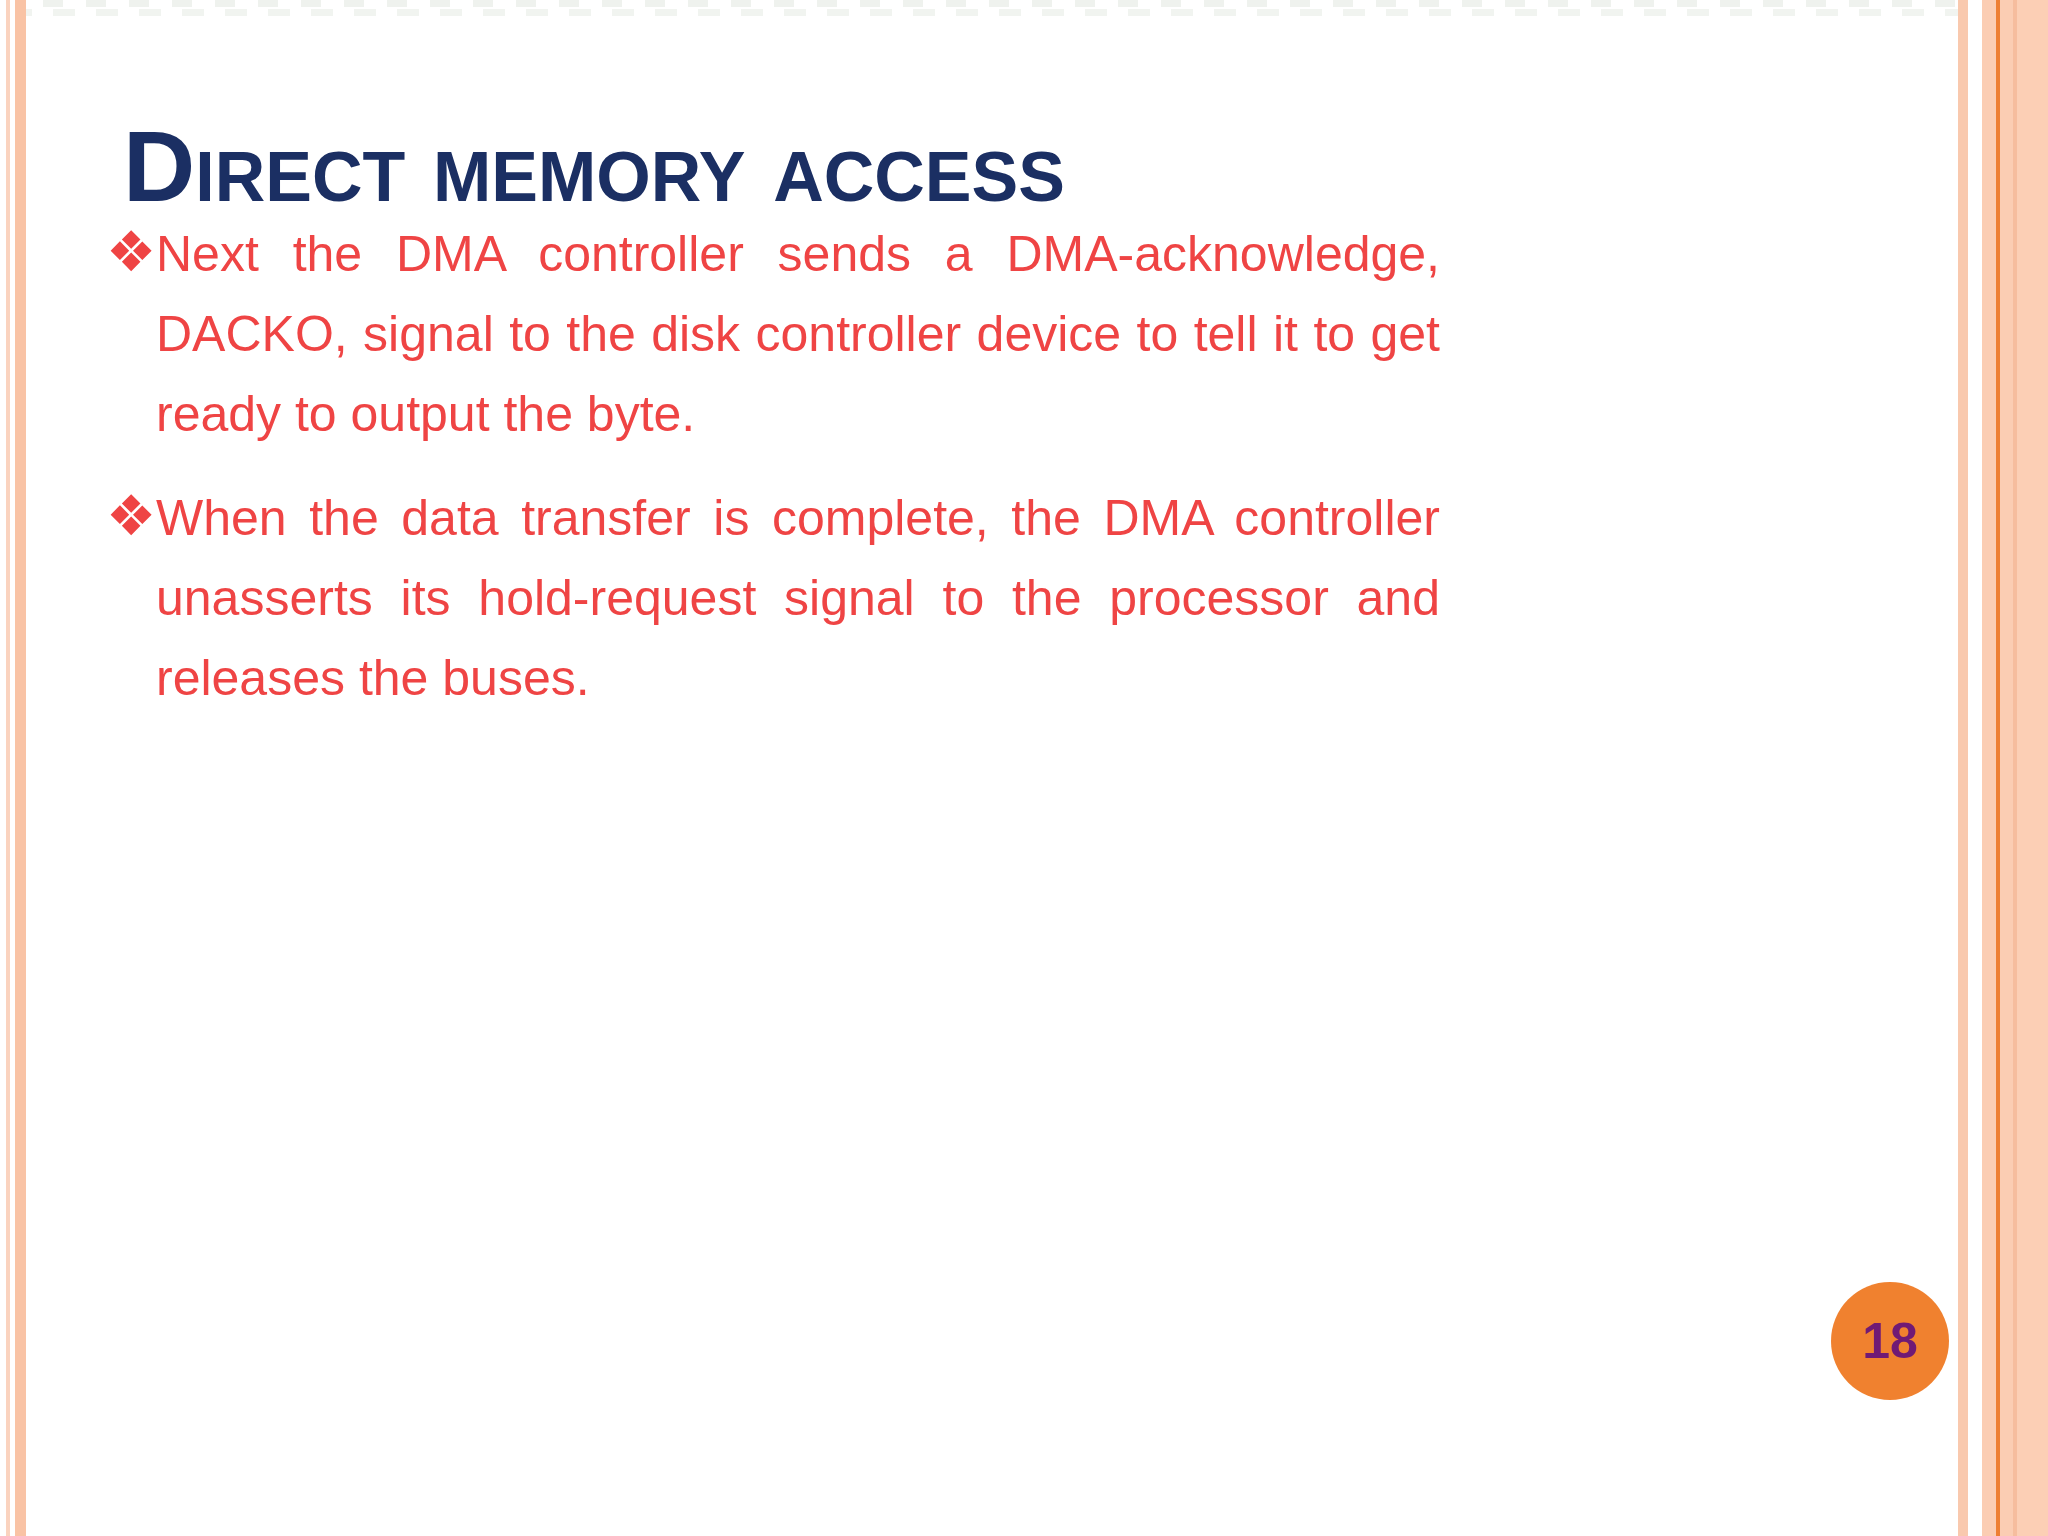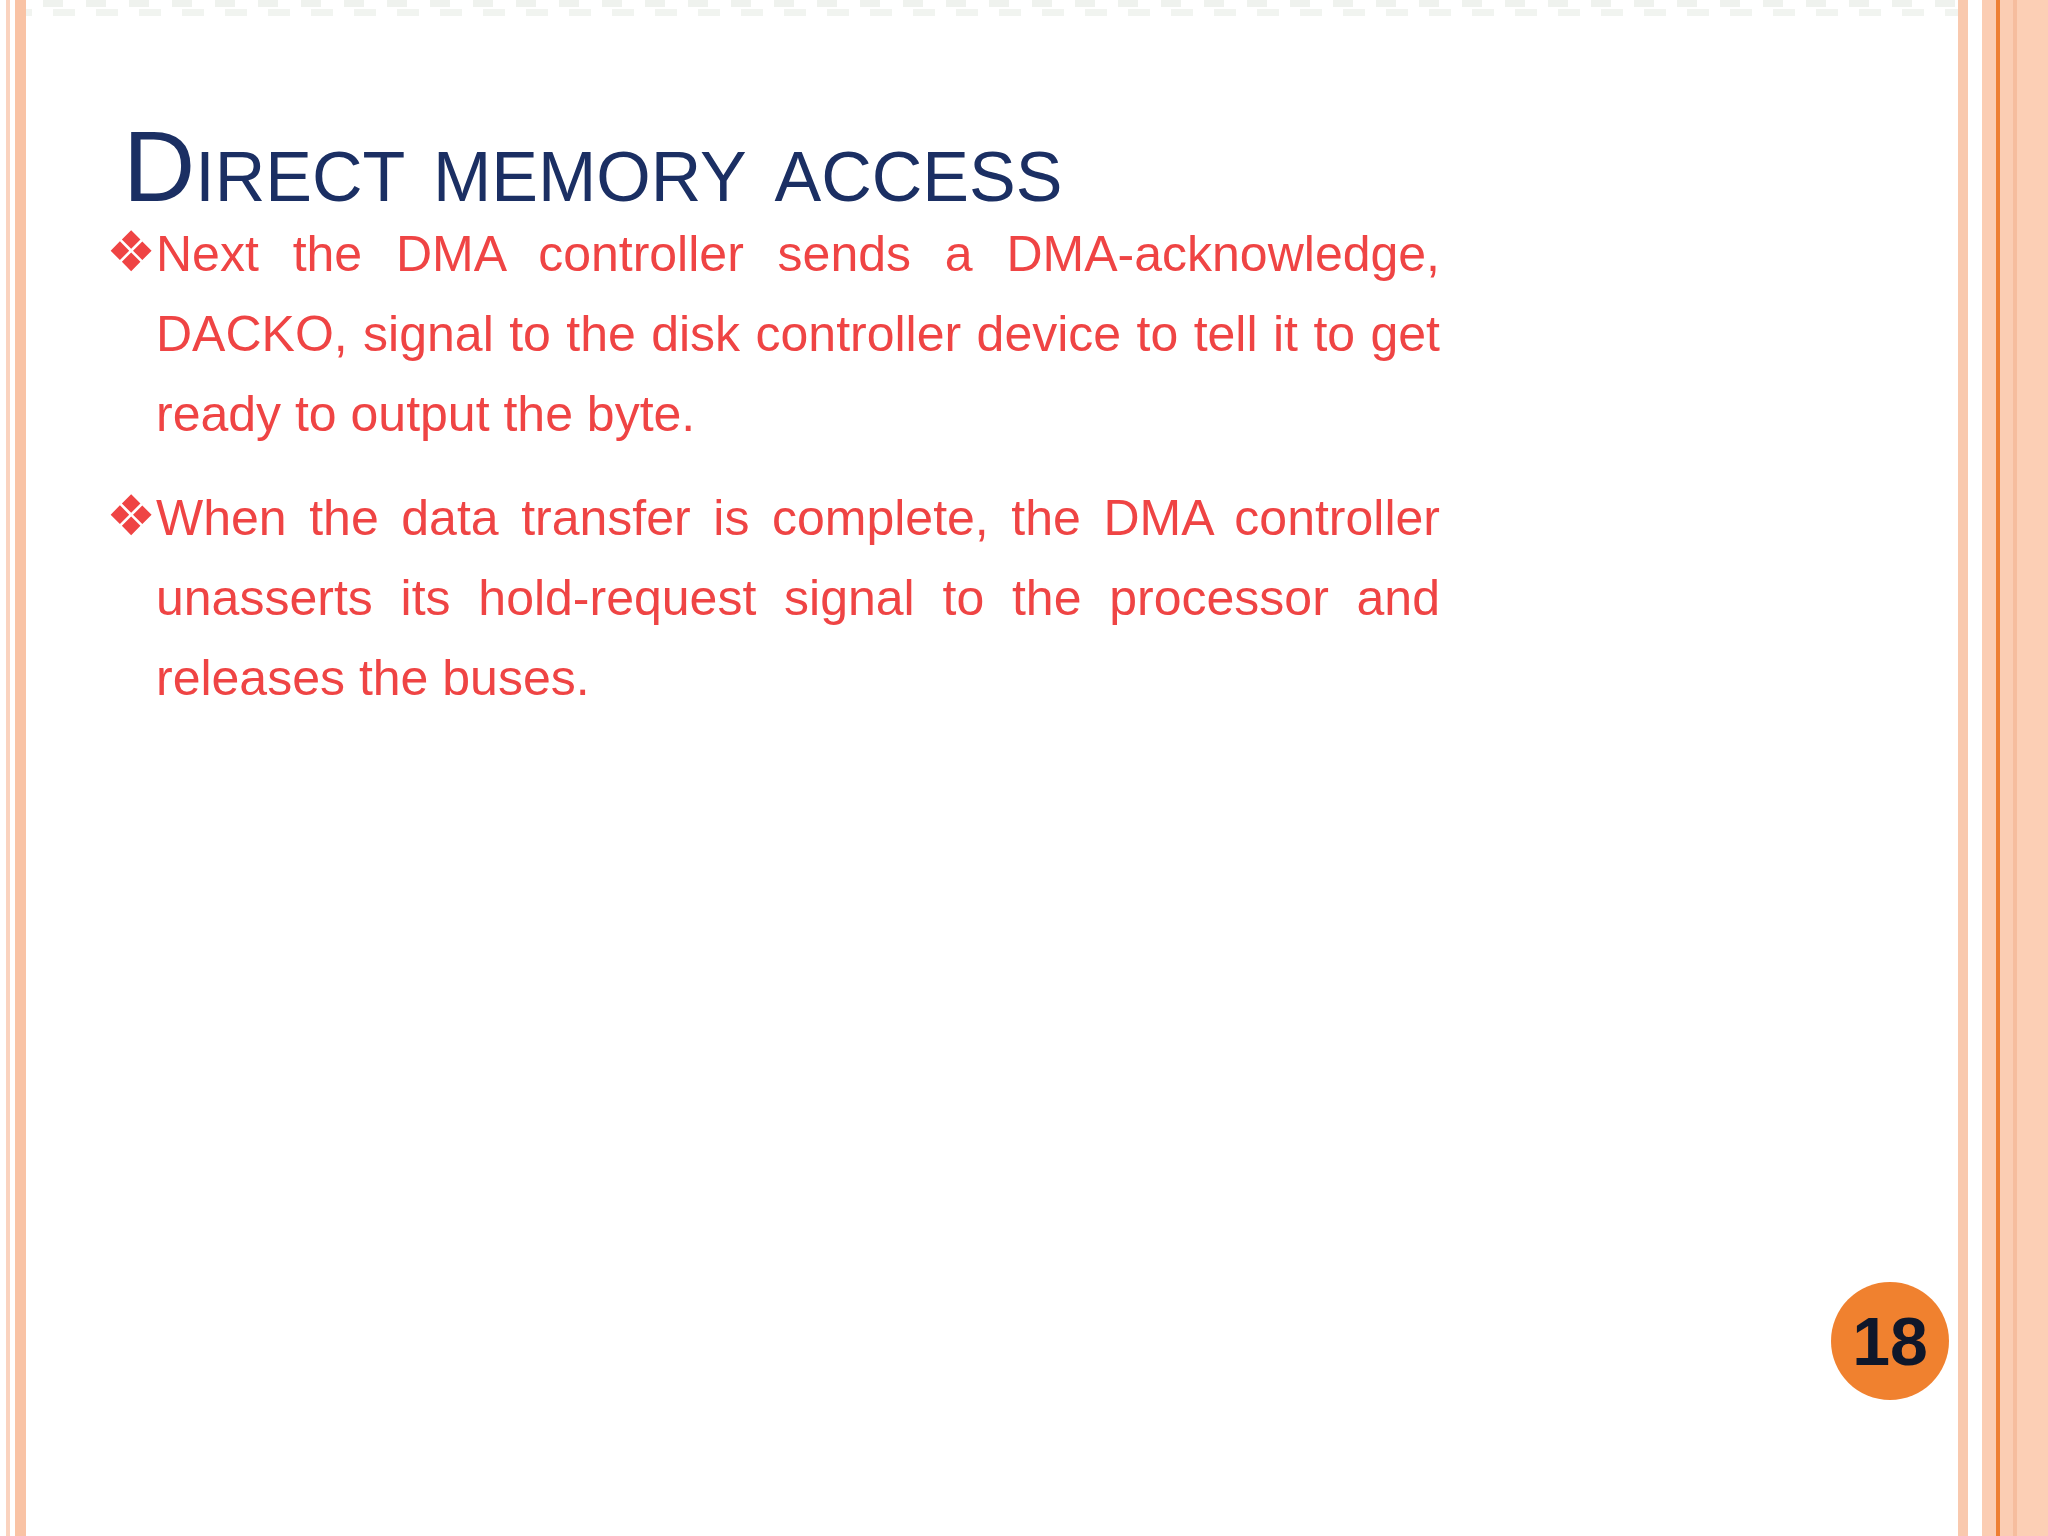--- a/index.html
+++ b/index.html
@@ -53,21 +53,21 @@
       #fbcdb3 42px 55px,
       #f6bd9e 55px 59px,
       #fccfb5 59px 90px);
   }
   .title {
     position: absolute;
     left: 123px;
     top: 42px;
     width: 1700px;
     font-size: 100px;
-    font-weight: normal;
+    font-weight: bold;
     font-variant: small-caps;
     letter-spacing: 0px;
     color: #1b2f63;
     white-space: nowrap;
   }
   .bullets {
     position: absolute;
     left: 106px;
     top: 212px;
     width: 1334px;
@@ -94,23 +94,23 @@
     top: 1282px;
     width: 118px;
     height: 118px;
     border-radius: 50%;
     background: #f0812f;
     display: flex;
     align-items: center;
     justify-content: center;
   }
   .page-badge .num {
-    color: #0f172a;
+    color: #701a75;
     font-weight: bold;
-    font-size: 68px;
+    font-size: 50px;
   }
 </style>
 </head>
 <body>
 
 <div class="slide">
 
   <div class="top-dashes"></div>
   <div class="border-left"></div>
   <div class="border-right"></div>

